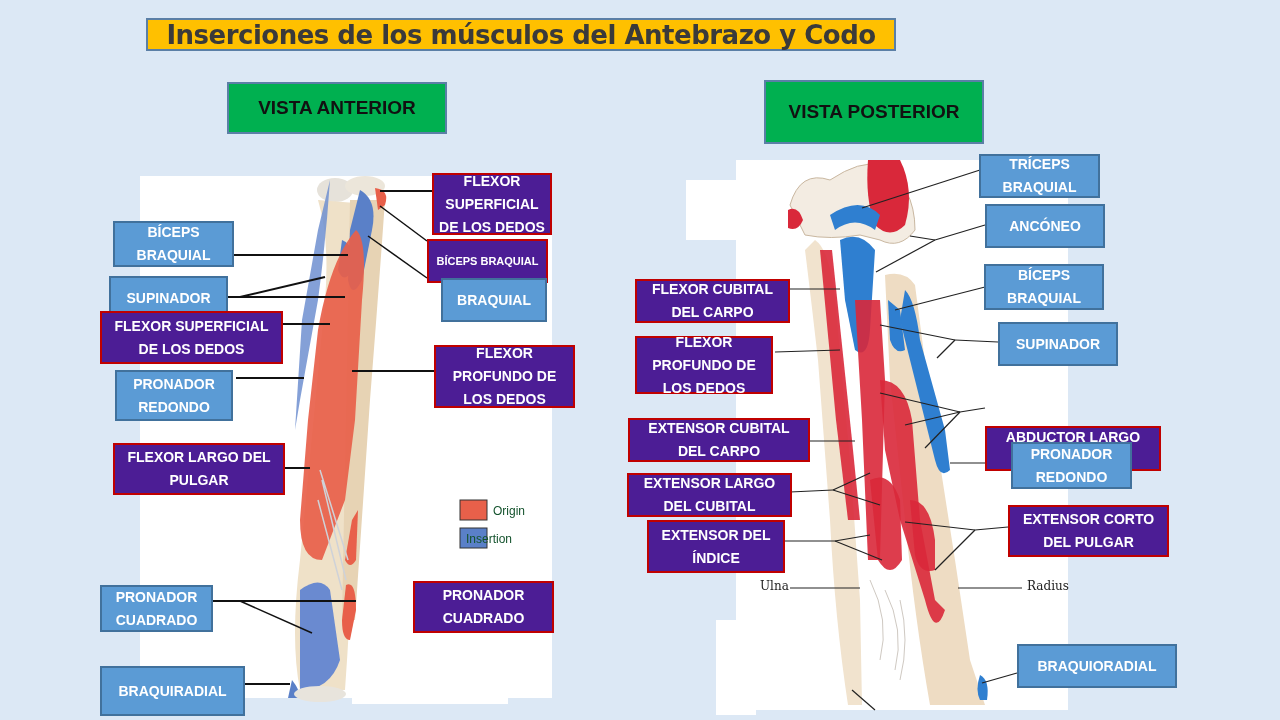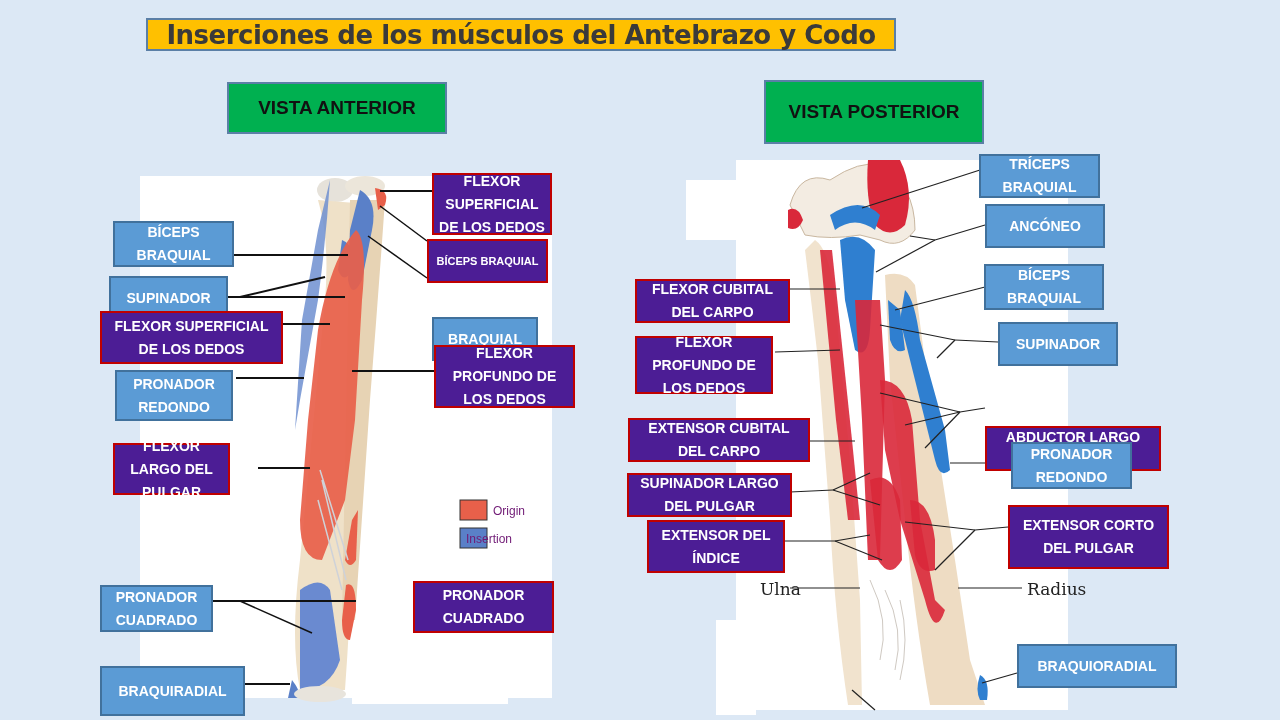--- a/index.html
+++ b/index.html
@@ -5,22 +5,22 @@
   html, body { margin:0; padding:0; }
   body { width:1280px; height:720px; background:#dce8f5; position:relative; overflow:hidden; font-family:"Liberation Sans", sans-serif; }
   .abs { position:absolute; }
   .title { left:146px; top:18px; width:750px; height:33px; background:#ffc000; border:2px solid #5b7fa6; box-sizing:border-box; display:flex; align-items:center; justify-content:center; font-family:"DejaVu Sans", sans-serif; font-weight:bold; font-size:26px; color:#3a3a3a; letter-spacing:-0.5px; }
   .view { background:#00b050; border:2px solid #5b7fa6; box-sizing:border-box; display:flex; align-items:center; justify-content:center; font-weight:bold; font-size:19px; color:#111; }
   .lbl { box-sizing:border-box; display:flex; align-items:center; justify-content:center; text-align:center; color:#fff; font-weight:bold; font-size:14px; line-height:23px; padding:20px 4px; }
   .blue { background:#5b9bd5; border:2px solid #41719c; }
   .red { background:#4c1d95; border:2px solid #c00000; }
   .panel { background:#fff; }
   svg.art { position:absolute; left:0; top:0; }
-  .leg-txt { font-size:12px; color:#701a75; font-family:"Liberation Sans Narrow","Liberation Sans",sans-serif; }
-  .bone-txt { font-family:"DejaVu Serif", serif; font-size:17px; color:#222; }
+  .leg-txt { font-size:12px; color:#14532d; font-family:"Liberation Sans Narrow","Liberation Sans",sans-serif; }
+  .bone-txt { font-family:"DejaVu Serif", serif; font-size:12px; color:#222; }
 </style>
 </head>
 <body>
 
 <div class="abs title">Inserciones de los músculos del Antebrazo y Codo</div>
 
 <div class="abs view" style="left:227px;top:82px;width:220px;height:52px;">VISTA ANTERIOR</div>
 <div class="abs view" style="left:764px;top:80px;width:220px;height:64px;">VISTA POSTERIOR</div>
 
 <div class="abs panel" style="left:140px;top:176px;width:412px;height:522px;"></div>
@@ -136,36 +136,36 @@
 <div class="abs leg-txt" style="left:493px;top:504px;">Origin</div>
 <div class="abs leg-txt" style="left:466px;top:532px;">Insertion</div>
 
 <div class="abs bone-txt" style="left:760px;top:579px;">Ulna</div>
 <div class="abs bone-txt" style="left:1027px;top:579px;">Radius</div>
 
 <div class="abs lbl blue" style="left:113px;top:221px;width:121px;height:46px;">BÍCEPS BRAQUIAL</div>
 <div class="abs lbl blue" style="left:109px;top:276px;width:119px;height:31px;">SUPINADOR</div>
 <div class="abs lbl red" style="left:100px;top:311px;width:183px;height:53px;">FLEXOR SUPERFICIAL DE LOS DEDOS</div>
 <div class="abs lbl blue" style="left:115px;top:370px;width:118px;height:51px;">PRONADOR REDONDO</div>
-<div class="abs lbl red" style="left:113px;top:443px;width:117px;height:52px;">FLEXOR LARGO DEL PULGAR</div>
+<div class="abs lbl red" style="left:113px;top:443px;width:172px;height:52px;">FLEXOR LARGO DEL PULGAR</div>
 <div class="abs lbl blue" style="left:100px;top:585px;width:113px;height:47px;">PRONADOR CUADRADO</div>
 <div class="abs lbl blue" style="left:100px;top:666px;width:145px;height:50px;">BRAQUIRADIAL</div>
 
 <div class="abs lbl red" style="left:432px;top:173px;width:120px;height:62px;">FLEXOR SUPERFICIAL DE LOS DEDOS</div>
 <div class="abs lbl red" style="left:427px;top:239px;width:121px;height:38px;font-size:11px;">BÍCEPS BRAQUIAL</div>
-<div class="abs lbl blue" style="left:432px;top:278px;width:106px;height:27px;margin-top:39px;">BRAQUIAL</div>
+<div class="abs lbl blue" style="left:441px;top:278px;width:106px;height:27px;">BRAQUIAL</div>
 <div class="abs lbl red" style="left:434px;top:345px;width:141px;height:63px;">FLEXOR PROFUNDO DE LOS DEDOS</div>
 <div class="abs lbl red" style="left:413px;top:581px;width:141px;height:52px;">PRONADOR CUADRADO</div>
 
 <div class="abs lbl blue" style="left:979px;top:154px;width:121px;height:41px;">TRÍCEPS BRAQUIAL</div>
 <div class="abs lbl blue" style="left:985px;top:204px;width:120px;height:38px;">ANCÓNEO</div>
 <div class="abs lbl blue" style="left:984px;top:264px;width:120px;height:46px;">BÍCEPS BRAQUIAL</div>
 <div class="abs lbl blue" style="left:998px;top:322px;width:120px;height:38px;">SUPINADOR</div>
 <div class="abs lbl red" style="left:985px;top:386px;width:176px;height:45px;margin-top:40px;">ABDUCTOR LARGO DEL PULGAR</div>
 <div class="abs lbl blue" style="left:1011px;top:442px;width:121px;height:47px;">PRONADOR REDONDO</div>
-<div class="abs lbl red" style="left:1008px;top:505px;width:161px;height:64px;">EXTENSOR CORTO DEL PULGAR</div>
+<div class="abs lbl red" style="left:1008px;top:505px;width:161px;height:52px;">EXTENSOR CORTO DEL PULGAR</div>
 <div class="abs lbl blue" style="left:1017px;top:644px;width:160px;height:40px;">BRAQUIORADIAL</div>
 
 <div class="abs lbl red" style="left:635px;top:272px;width:155px;height:44px;margin-top:7px;">FLEXOR CUBITAL DEL CARPO</div>
 <div class="abs lbl red" style="left:635px;top:336px;width:138px;height:58px;">FLEXOR PROFUNDO DE LOS DEDOS</div>
 <div class="abs lbl red" style="left:628px;top:418px;width:182px;height:27px;">EXTENSOR CUBITAL DEL CARPO</div>
-<div class="abs lbl red" style="left:627px;top:473px;width:165px;height:42px;">SUPINADOR LARGO DEL PULGAR</div>
+<div class="abs lbl red" style="left:627px;top:473px;width:165px;height:42px;">EXTENSOR LARGO DEL CUBITAL</div>
 <div class="abs lbl red" style="left:647px;top:520px;width:138px;height:53px;">EXTENSOR DEL ÍNDICE</div>
 
 </body></html>

